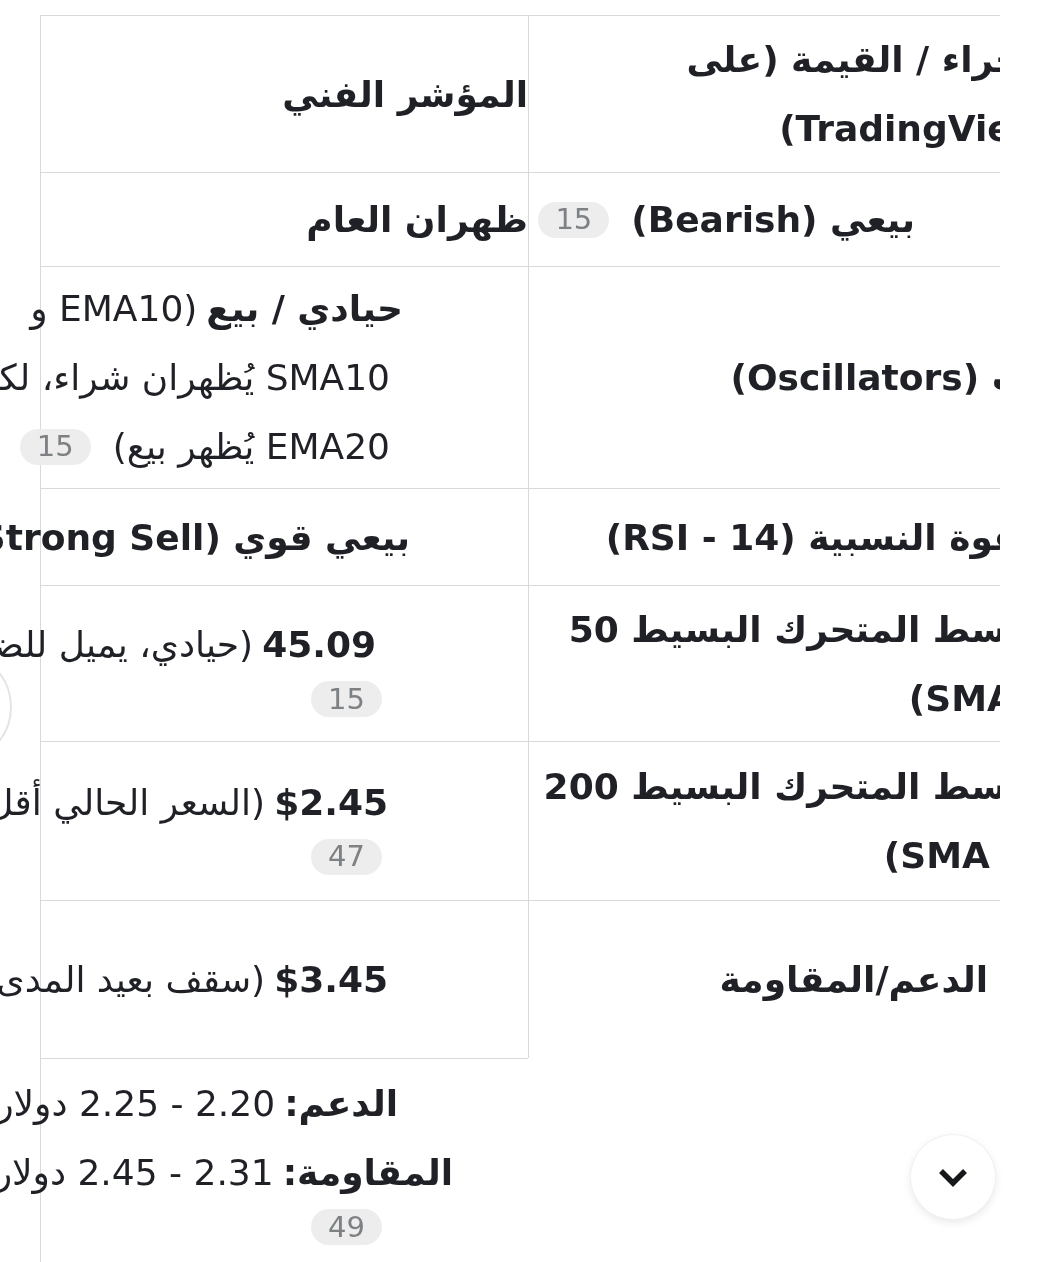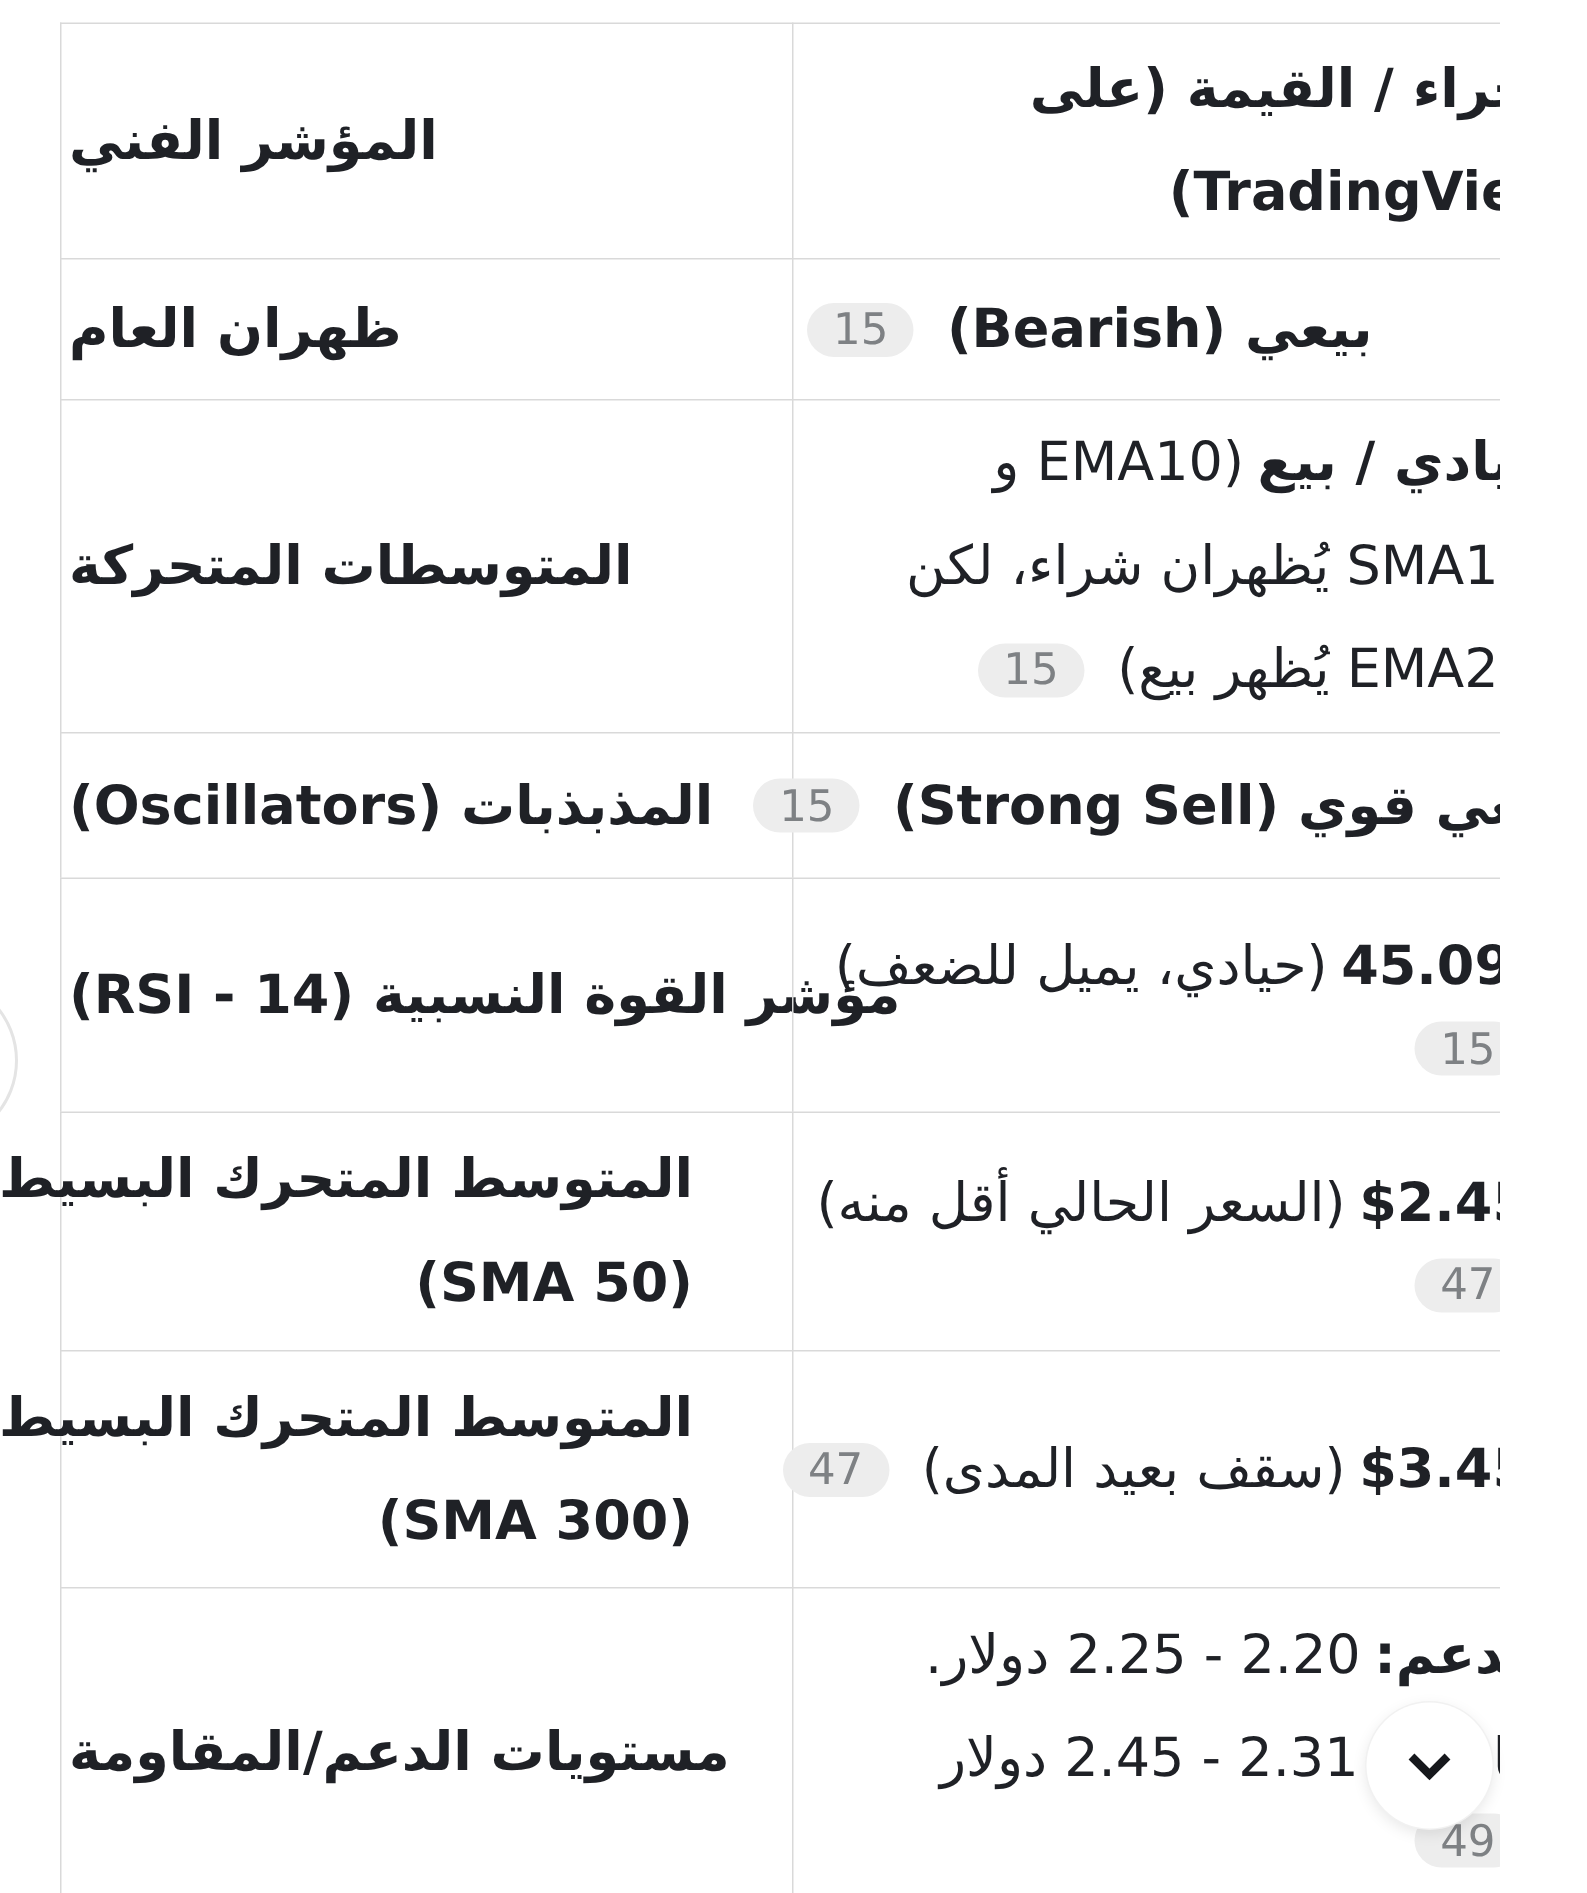--- a/index.html
+++ b/index.html
@@ -20,21 +20,21 @@
     direction:ltr;
   }
   .lc,.vc{
     box-sizing:border-box;direction:rtl;
     display:flex;flex-direction:column;justify-content:center;
     border-top:1px solid #d9d9d9;
     font-size:36px;line-height:69px;
   }
   .lc{border-left:1px solid #d9d9d9;font-weight:bold;}
   .vc{border-left:1px solid #d9d9d9;align-items:flex-start;} 
-  .lc-left{align-items:flex-end;padding-left:5px;}   
+  .lc-left{align-items:flex-start;padding-left:5px;}   
   .lc-right{align-items:flex-start;padding-right:66px;}
   .line{display:flex;align-items:center;gap:22px;white-space:nowrap;}
   .lline{white-space:nowrap;}
   .b{font-weight:bold;}
   .rest{margin-inline-start:9px;font-weight:normal;}
   .badge{
     display:inline-flex;align-items:center;justify-content:center;
     height:36px;padding:0 17px;border-radius:22px;
     background:#ededed;color:#7e8184;font-size:29px;font-weight:normal;
   }
@@ -69,23 +69,20 @@
     <div class="lc lc-left">
       <div class="lline">ظهران العام</div>
     </div>
     <div class="vc">
       <div class="line" style="margin-right:245px;">
         <span class="b">بيعي (Bearish)</span>
         <span class="badge">15</span>
       </div>
     </div>
 
-    <div class="lc lc-left">
-      <div class="lline">المتوسطات المتحركة</div>
-    </div>
     <div class="vc">
       <div class="line" style="margin-right:125px;">
         <span><b class="b">حيادي / بيع</b><span class="rest">(EMA10 و</span></span>
       </div>
       <div class="line" style="margin-right:138px;">
         <span>SMA10 يُظهران شراء، لكن</span>
       </div>
       <div class="line" style="margin-right:138px;">
         <span>EMA20 يُظهر بيع)</span>
         <span class="badge">15</span>

